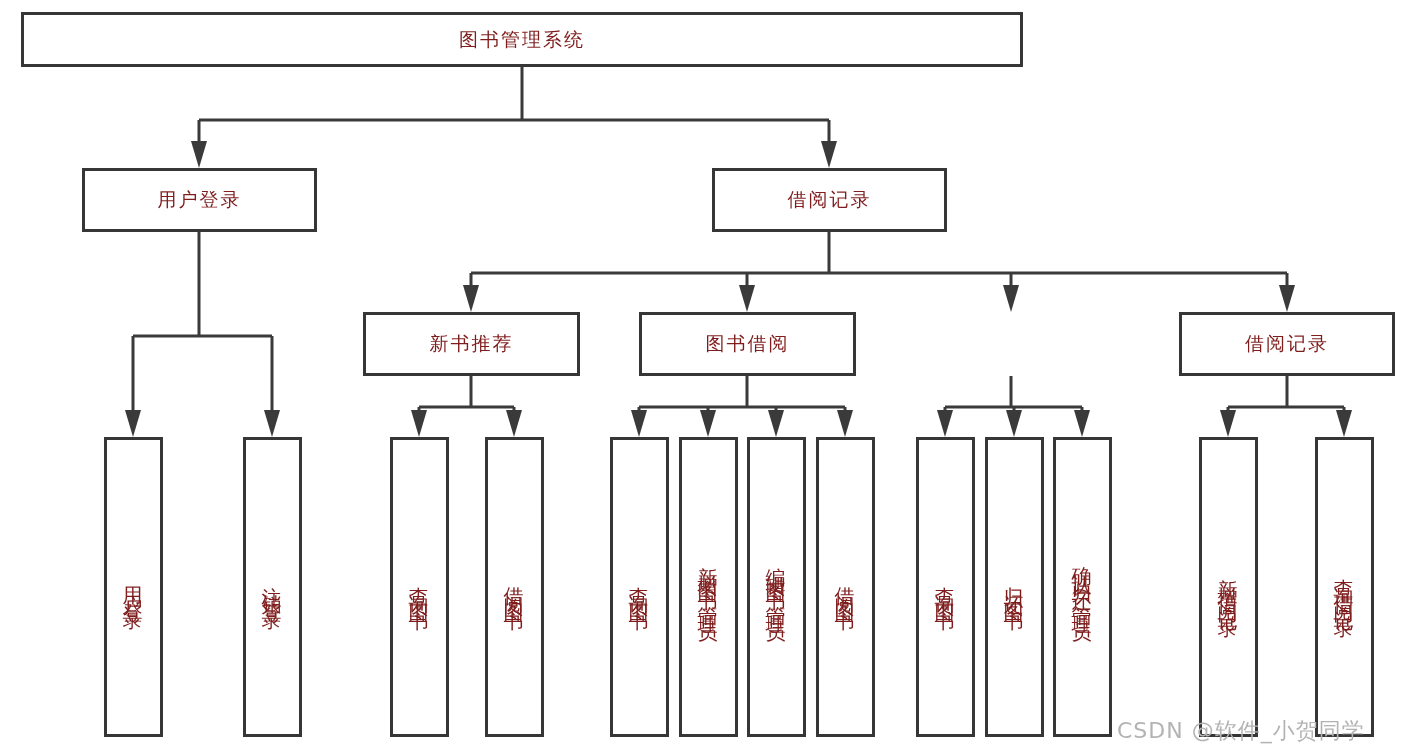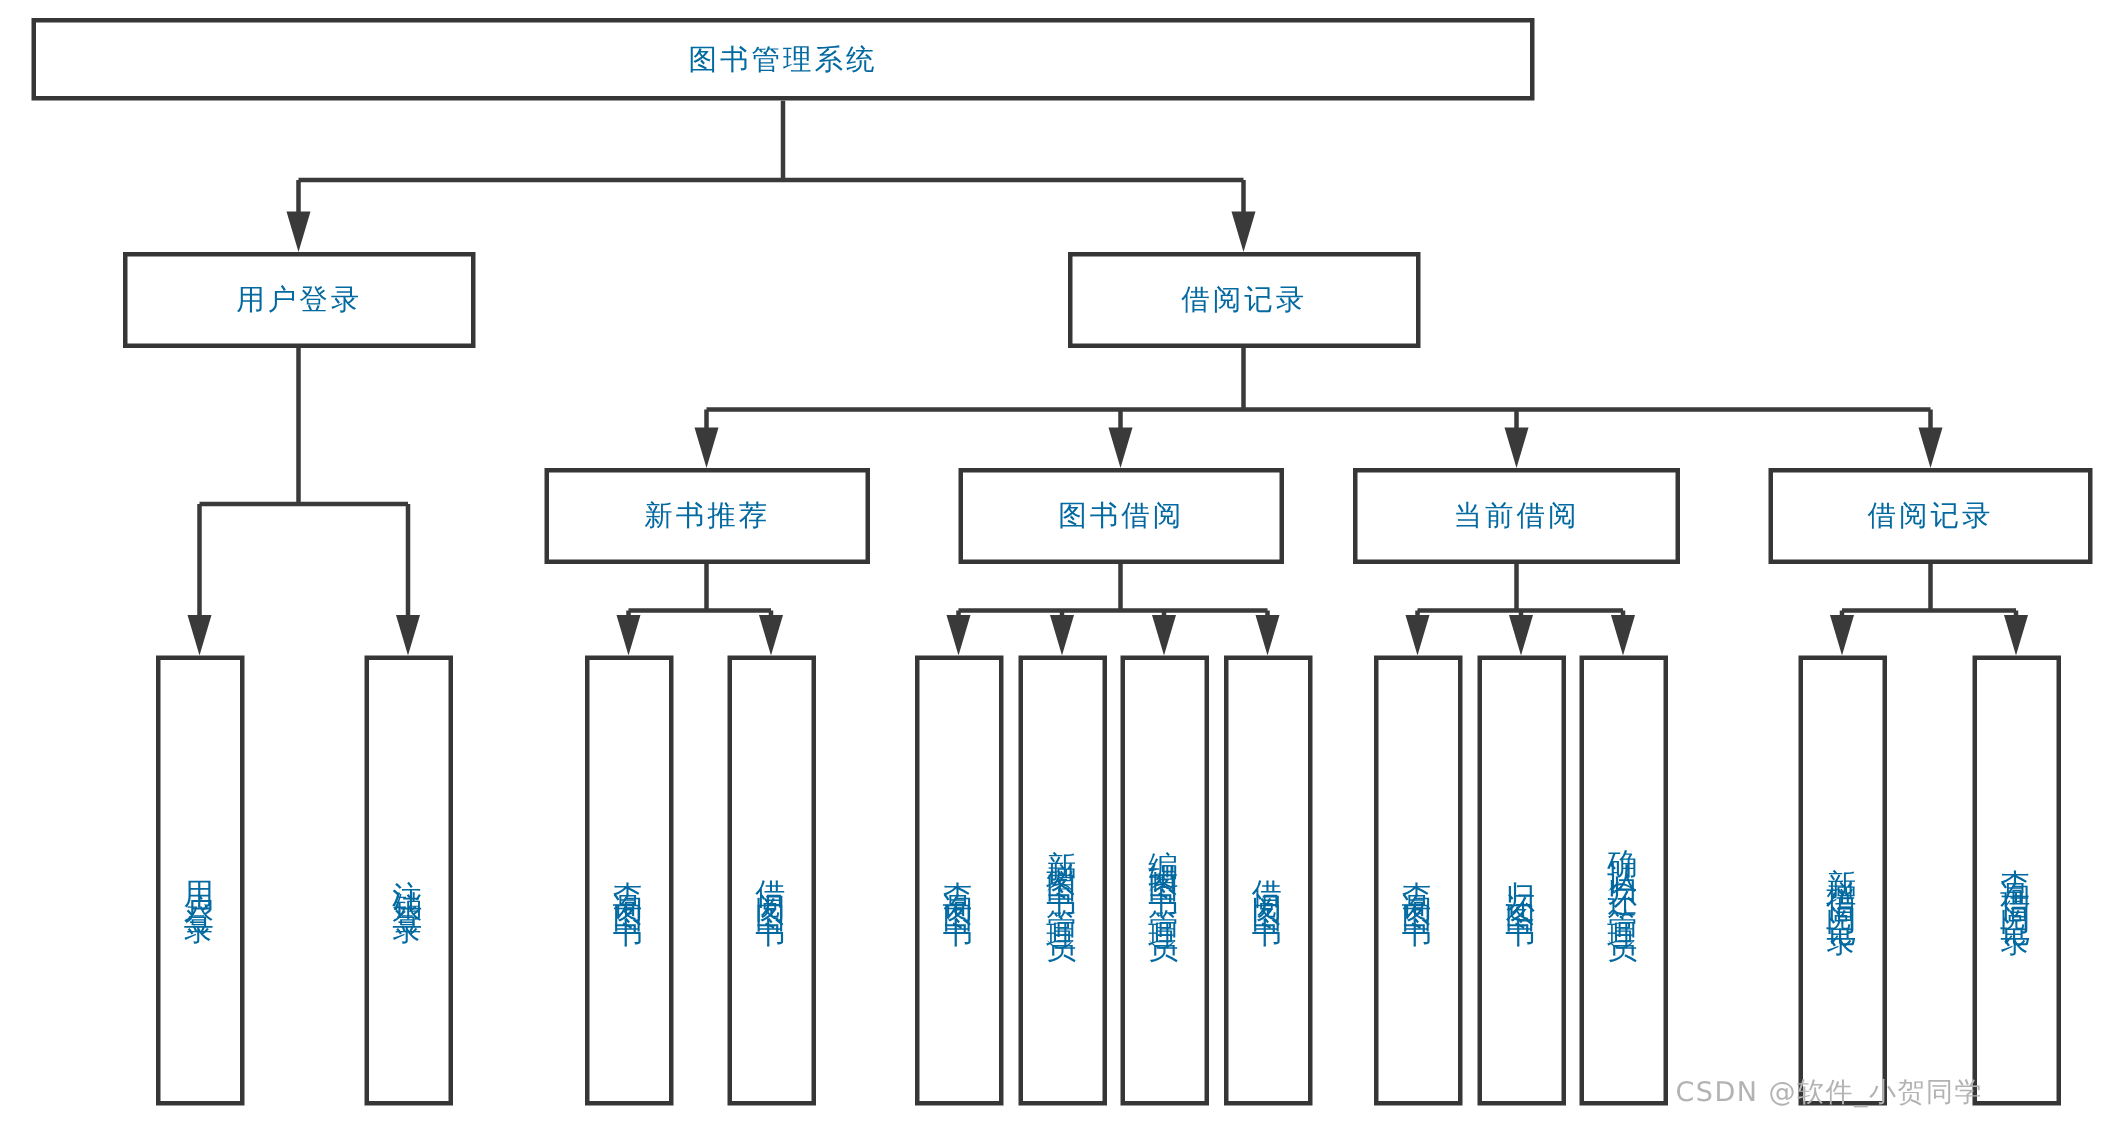--- a/index.html
+++ b/index.html
@@ -10,21 +10,21 @@
     overflow: hidden; position: relative;
   }
   .stage { position: absolute; inset: 0; width: 1405px; height: 747px; }
   svg.connectors { position: absolute; left: 0; top: 0; z-index: 1; }
   .node {
     position: absolute; z-index: 2;
     background: #ffffff;
     border: 3px solid #363636;
     box-sizing: border-box;
     display: flex; align-items: center; justify-content: center;
-    color: #0369a1;
+    color: #7f1d1d;
   }
   .node.h { font-size: 19px; letter-spacing: 2px; }
   .node.v {
     font-size: 20px;
     writing-mode: vertical-rl;
     letter-spacing: 8px;
     text-align: center;
   }
   .node.v .lbl { display: inline-block; }
   
@@ -42,21 +42,21 @@
   .l1  { left: 104px; }  .l2  { left: 243px; }
   .l3  { left: 390px; }  .l4  { left: 485px; }
   .l5  { left: 610px; }  .l6  { left: 679px; }
   .l7  { left: 747px; }  .l8  { left: 816px; }
   .l9  { left: 916px; }  .l10 { left: 985px; }
   .l11 { left: 1053px; } .l12 { left: 1199px; }
   .l13 { left: 1315px; }
   .watermark {
     position: absolute; z-index: 5;
     left: 1117px; top: 716px;
-    font-size: 18px; color: #b3b3b3;
+    font-size: 22px; color: #b3b3b3;
     letter-spacing: 1px; white-space: nowrap;
   }
 </style>
 </head>
 <body>
 
 <div class="stage">
 
   <svg class="connectors" width="1405" height="747" viewBox="0 0 1405 747" fill="none" stroke="#3a3a3a" stroke-width="3">
 
@@ -104,23 +104,20 @@
   <div class="node h n-mgmt">
     <span class="lbl">借阅记录</span>
   </div>
 
   <div class="node h n-rec">
     <span class="lbl">新书推荐</span>
   </div>
   <div class="node h n-bor">
     <span class="lbl">图书借阅</span>
   </div>
-  <div class="node h n-cur">
-    <span class="lbl">当前借阅</span>
-  </div>
   <div class="node h n-his">
     <span class="lbl">借阅记录</span>
   </div>
 
   <div class="node v leaf l1">
     <span class="lbl">用户登录</span>
   </div>
   <div class="node v leaf l2">
     <span class="lbl">注销登录</span>
   </div>

